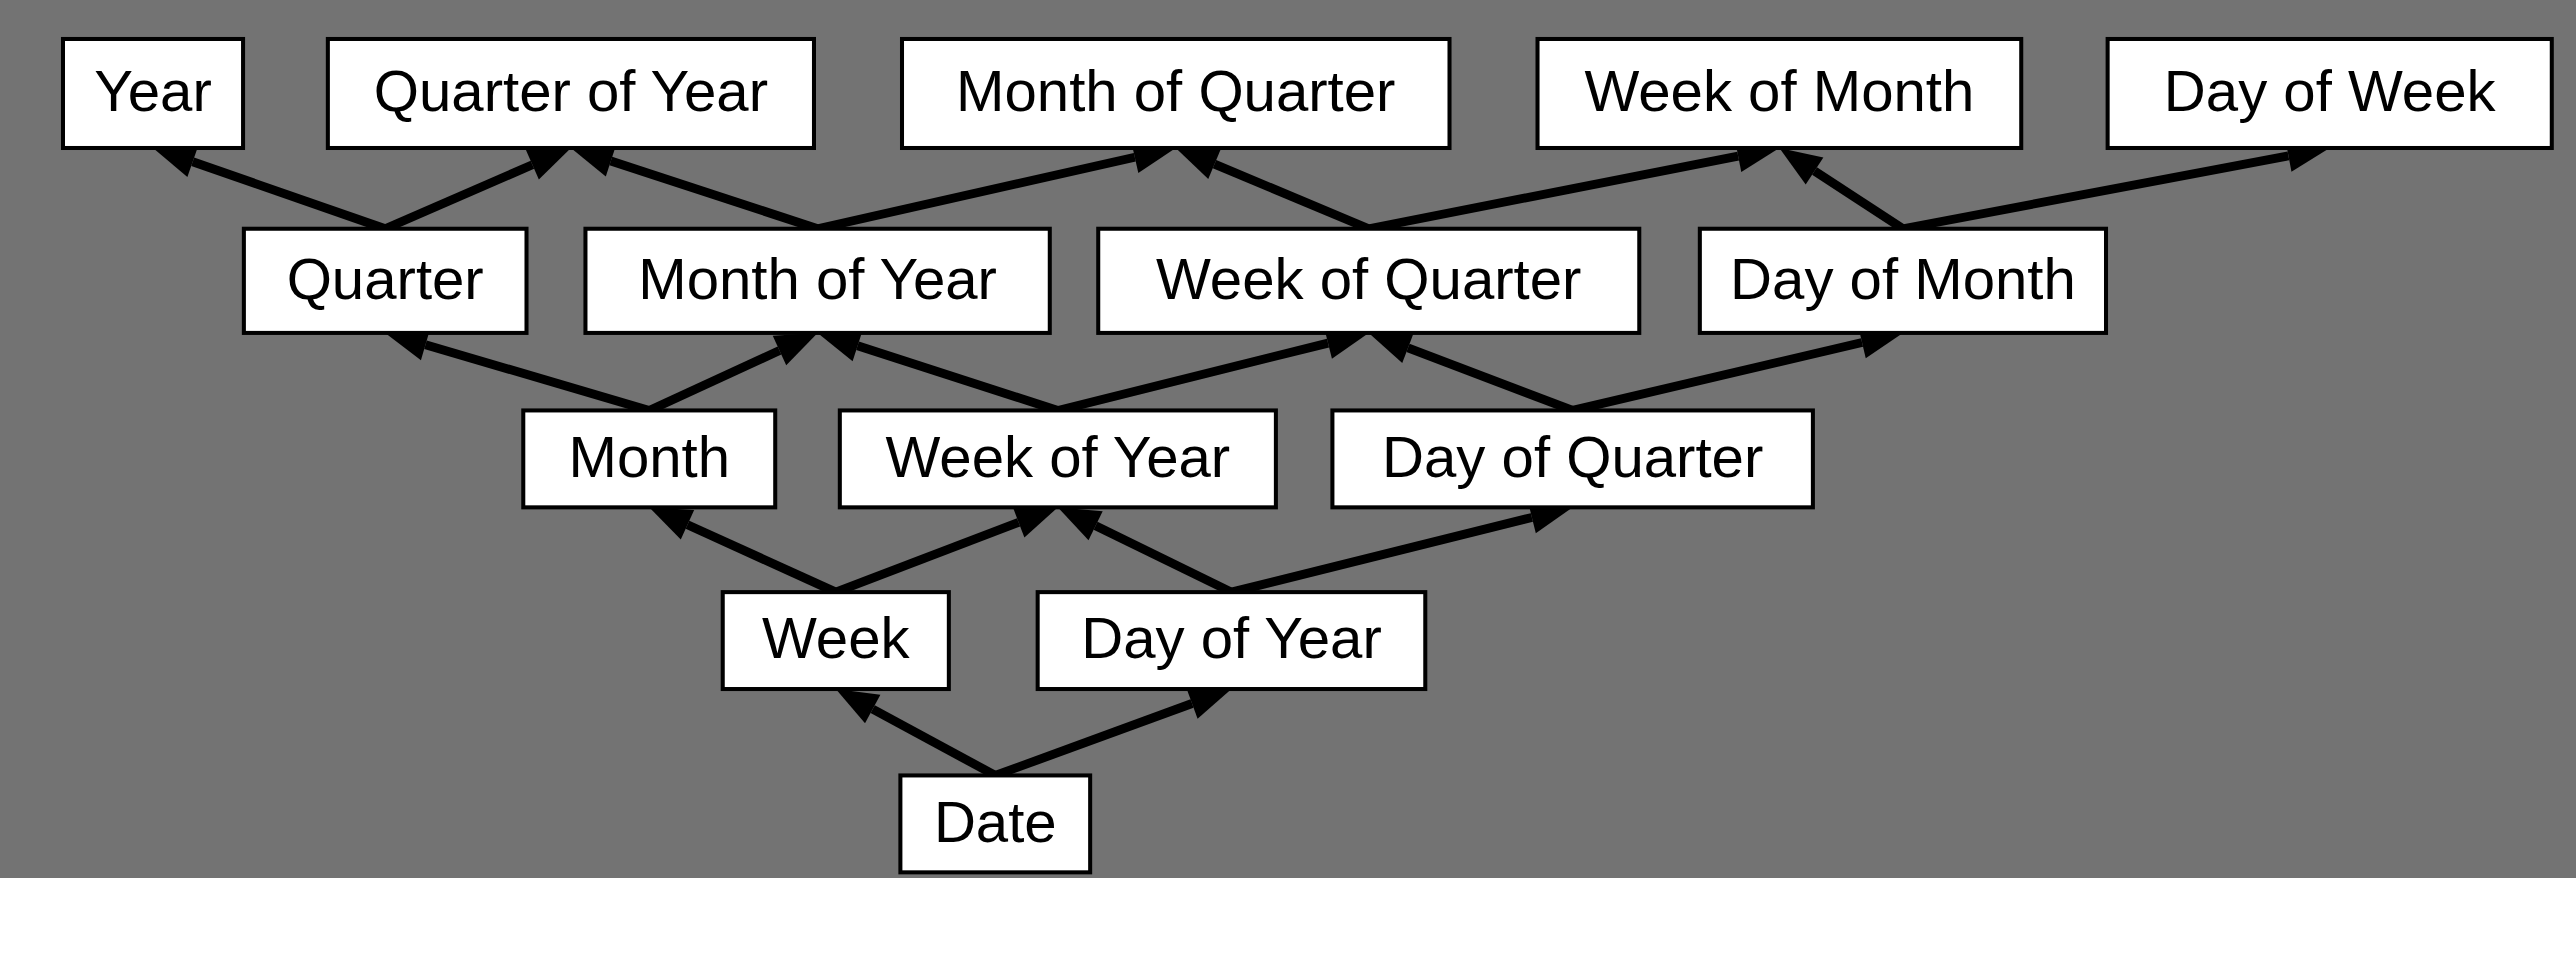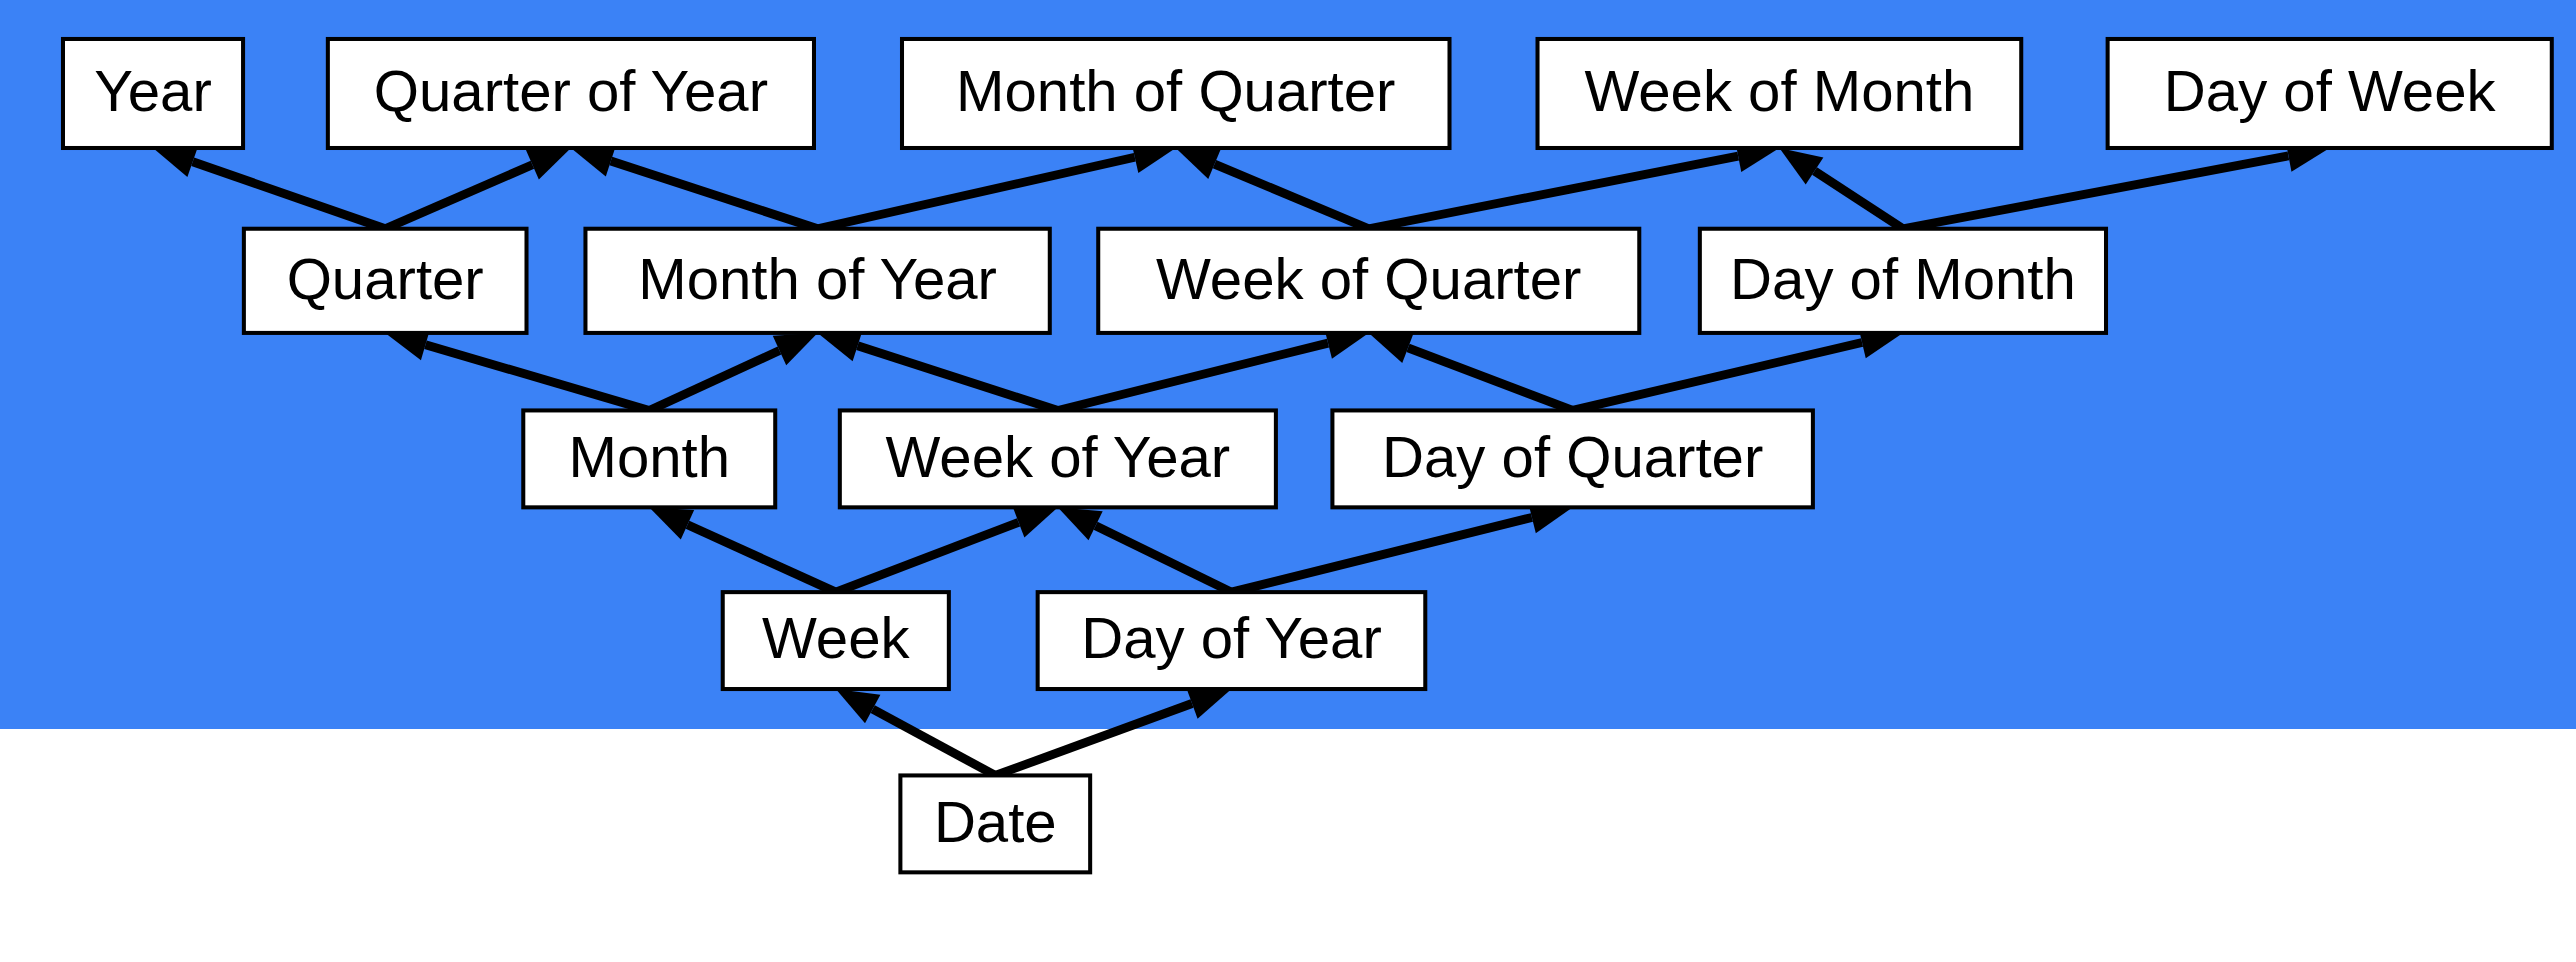--- a/index.html
+++ b/index.html
@@ -9,22 +9,22 @@
   }
   body {
     width: 2576px;
     height: 963px;
     font-family: "Liberation Sans", sans-serif;
     overflow: hidden;
   }
   #diagram-root {
     position: relative;
     width: 2576px;
-    height: 729px;
-    background: #3b82f6;
+    height: 878px;
+    background: #737373;
   }
   #diagram-svg {
     position: absolute;
     top: 0;
     left: 0;
     width: 2576px;
     height: 963px;
   }
   .node-rect {
     fill: #ffffff;

